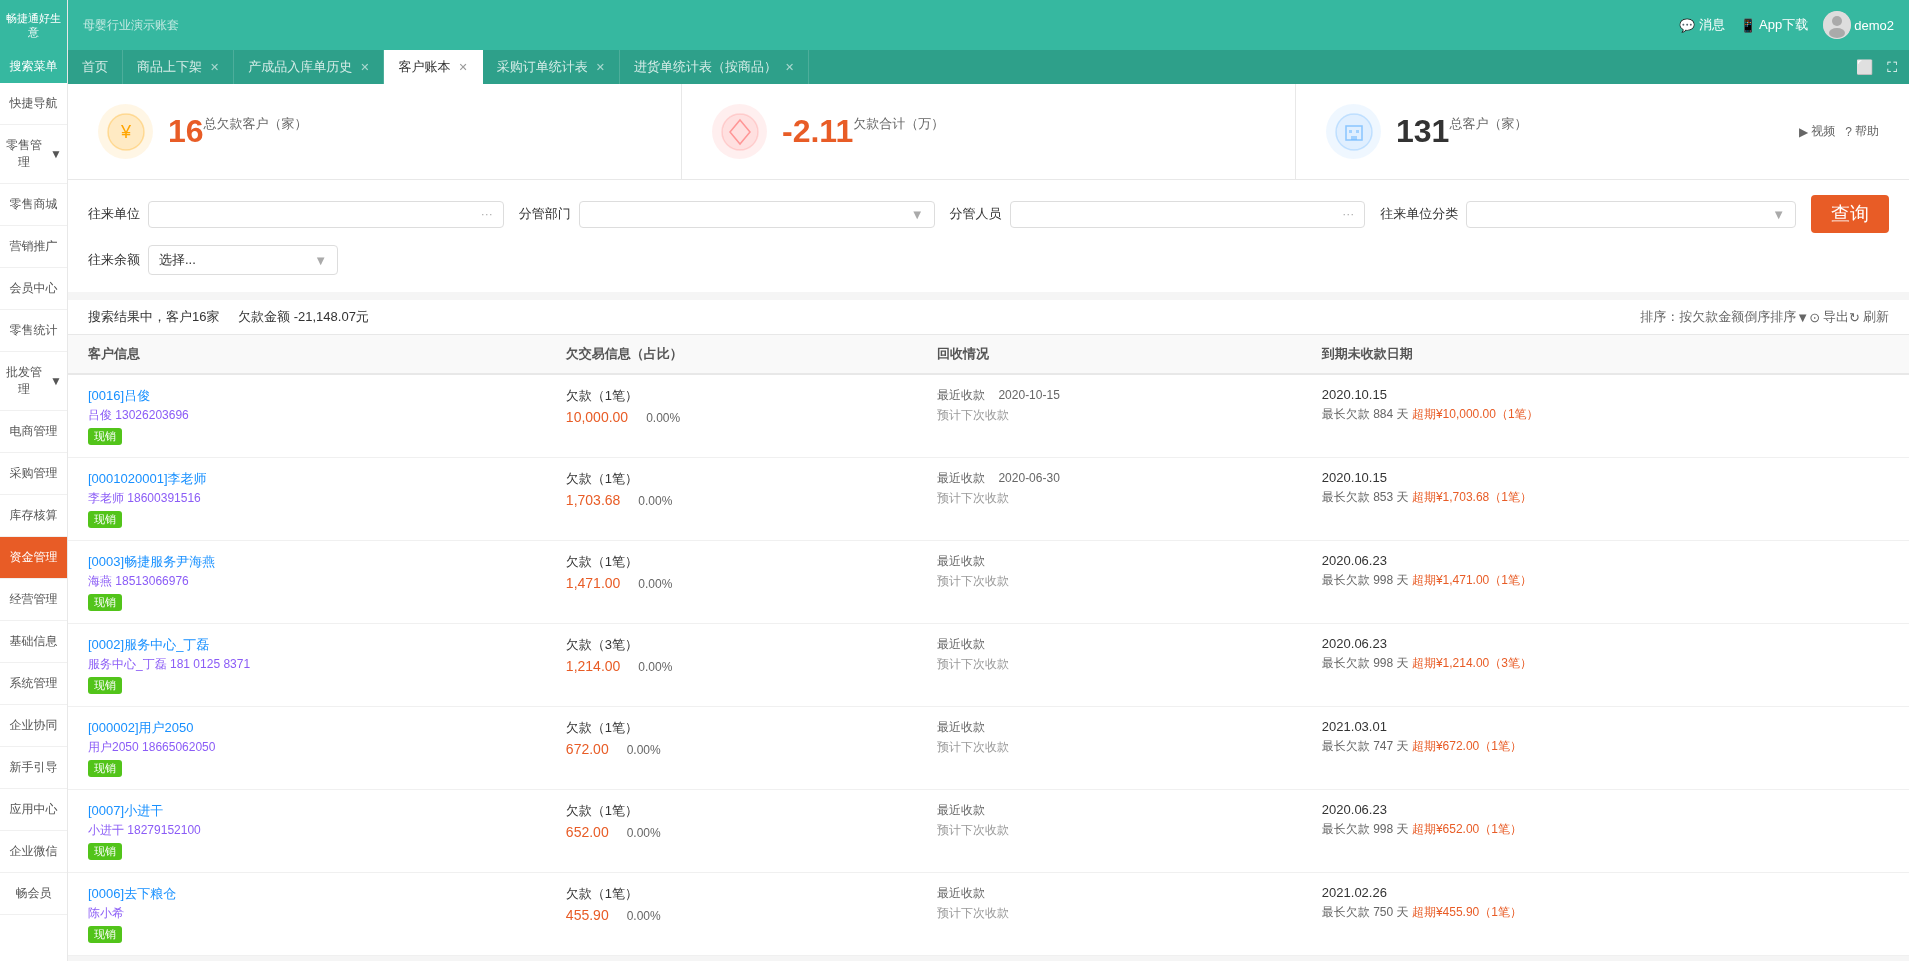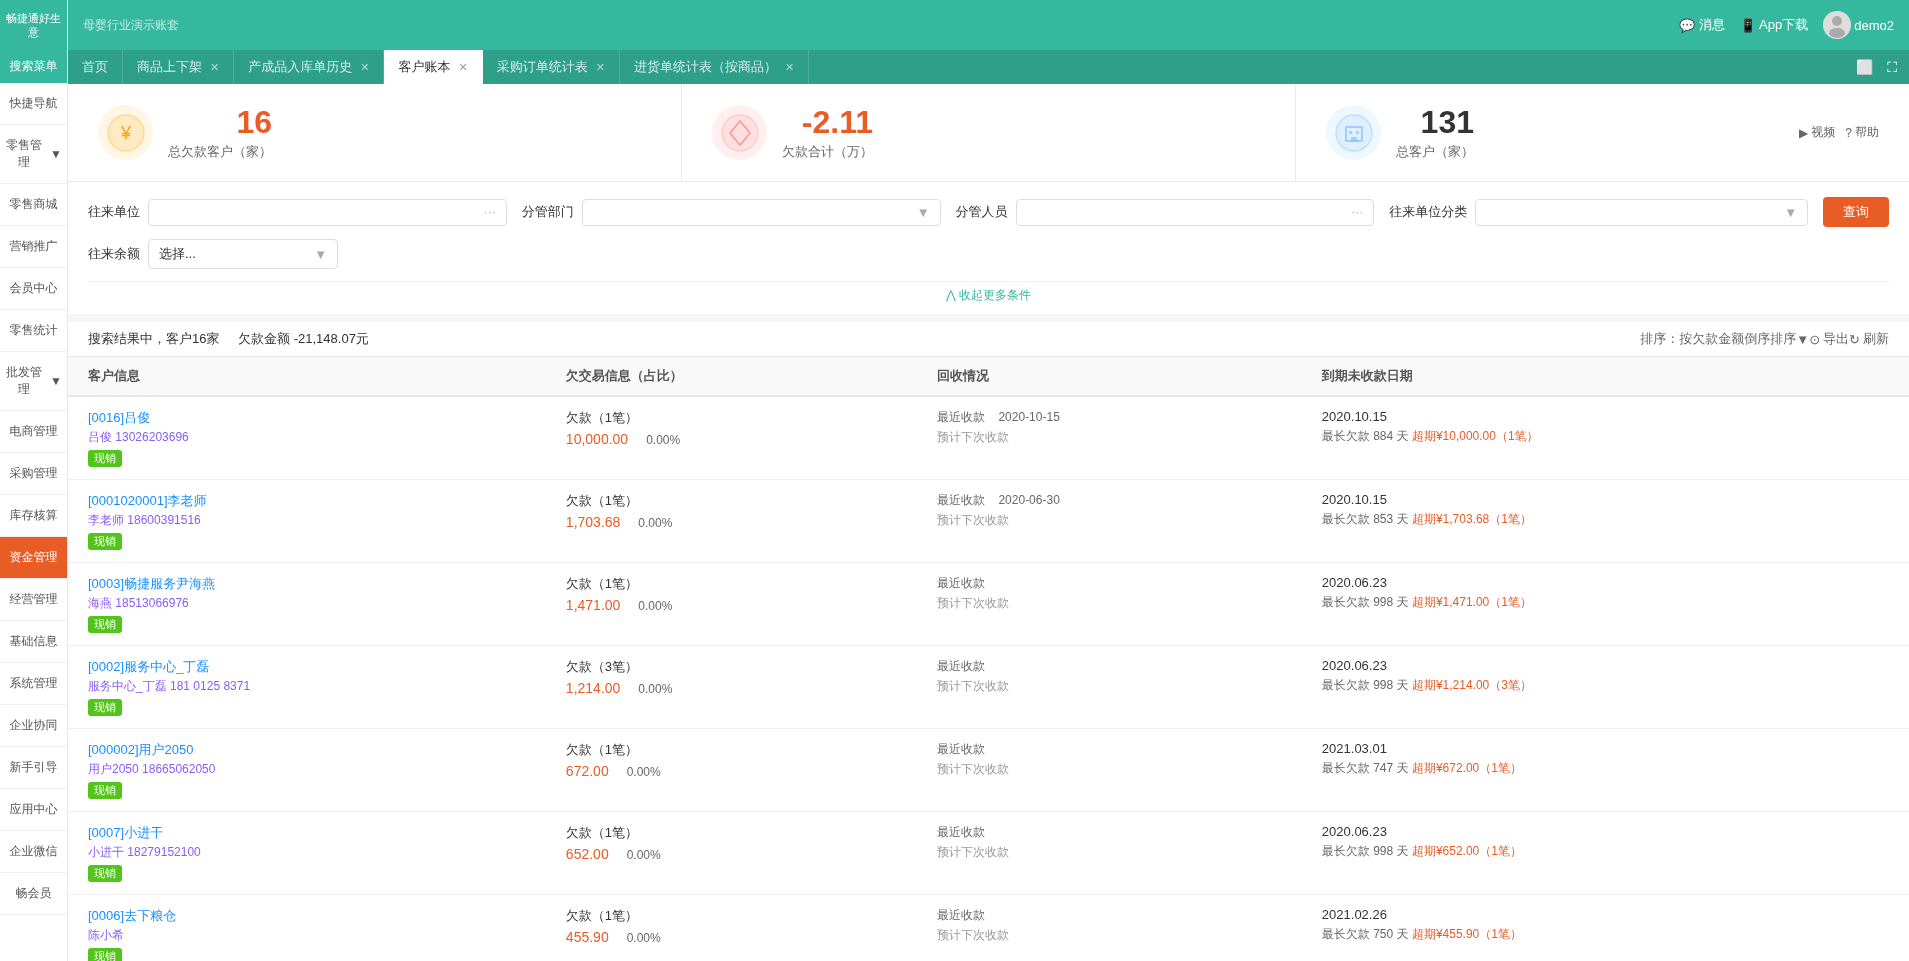--- a/index.html
+++ b/index.html
@@ -42,36 +42,36 @@
     .content-area { flex: 1; overflow-y: auto; background: #f5f5f5; }
     
     
     .summary-cards { display: flex; background: #fff; border-bottom: 1px solid #e8e8e8; }
     .summary-card { flex: 1; padding: 20px 30px; display: flex; align-items: center; gap: 15px; border-right: 1px solid #e8e8e8; }
     .summary-card:last-child { border-right: none; }
     .card-icon { width: 55px; height: 55px; border-radius: 50%; display: flex; align-items: center; justify-content: center; font-size: 24px; flex-shrink: 0; }
     .card-icon.orange { background: rgba(255,165,0,0.1); color: #ffa500; }
     .card-icon.pink { background: rgba(255,100,100,0.1); color: #ff6464; }
     .card-icon.blue { background: rgba(100,180,255,0.1); color: #64b4ff; }
-    .card-info { display: flex; flex-direction: column; text-align: right; }
+    .card-info { display: flex; flex-direction: row; }
     .card-value { font-size: 32px; font-weight: bold; }
     .card-value.orange { color: #e85c26; }
     .card-value.red { color: #e85c26; }
     .card-value.black { color: #333; font-weight: 900; }
     .card-label { font-size: 13px; color: #666; margin-top: 2px; }
     .card-actions { margin-left: auto; display: flex; gap: 10px; font-size: 12px; color: #666; }
     .card-actions span { cursor: pointer; display: flex; align-items: center; gap: 3px; }
 
     
     .filter-area { background: #fff; padding: 15px 20px 5px; margin-bottom: 8px; }
     .filter-row { display: flex; align-items: center; gap: 15px; margin-bottom: 12px; }
     .filter-item { display: flex; align-items: center; gap: 8px; flex: 1; }
     .filter-label { font-size: 13px; color: #333; white-space: nowrap; flex-shrink: 0; }
     .collapse-btn { text-align: center; padding: 5px; font-size: 12px; color: #36b8a0; cursor: pointer; border-top: 1px solid #f0f0f0; margin-top: 5px; }
-    .query-btn { background: #e85c26; color: #fff; border: none; border-radius: 4px; padding: 6px 20px; font-size: 13px; cursor: pointer; flex-shrink: 0; }
+    .query-btn { background: #e85c26; color: #fff; border: none; border-radius: 4px; padding: 6px 20px; font-size: 19px; cursor: pointer; flex-shrink: 0; }
 
     
     .result-bar { background: #fff; padding: 8px 20px; display: flex; align-items: center; justify-content: space-between; border-bottom: 1px solid #e8e8e8; font-size: 13px; }
     .result-actions { display: flex; align-items: center; gap: 0; color: #666; }
     .result-actions span { cursor: pointer; display: flex; align-items: center; gap: 3px; }
 
     
     .data-table-container { background: #fff; margin: 0; }
     .data-table { width: 100%; border-collapse: collapse; }
     .data-table thead tr { background: #f9f9f9; border-bottom: 2px solid #e8e8e8; }
@@ -284,24 +284,20 @@
         </div>
         <div class="filter-row">
           <div class="filter-item" style="max-width: 250px;">
             <span class="filter-label">往来余额</span>
             <div class="filter-dropdown-wrapper">
               <span>选择...</span>
               <span class="arrow">▼</span>
             </div>
           </div>
         </div>
-        <div class="collapse-btn">
-          <span>⋀</span>
-          <span>收起更多条件</span>
-        </div>
       </div>
 
       <div class="result-bar">
         <div>
           <span>搜索结果中，客户16家</span>
           <span style="margin-left: 15px;">
             <span>欠款金额 -21,148.07元</span>
           </span>
         </div>
         <div class="result-actions">

